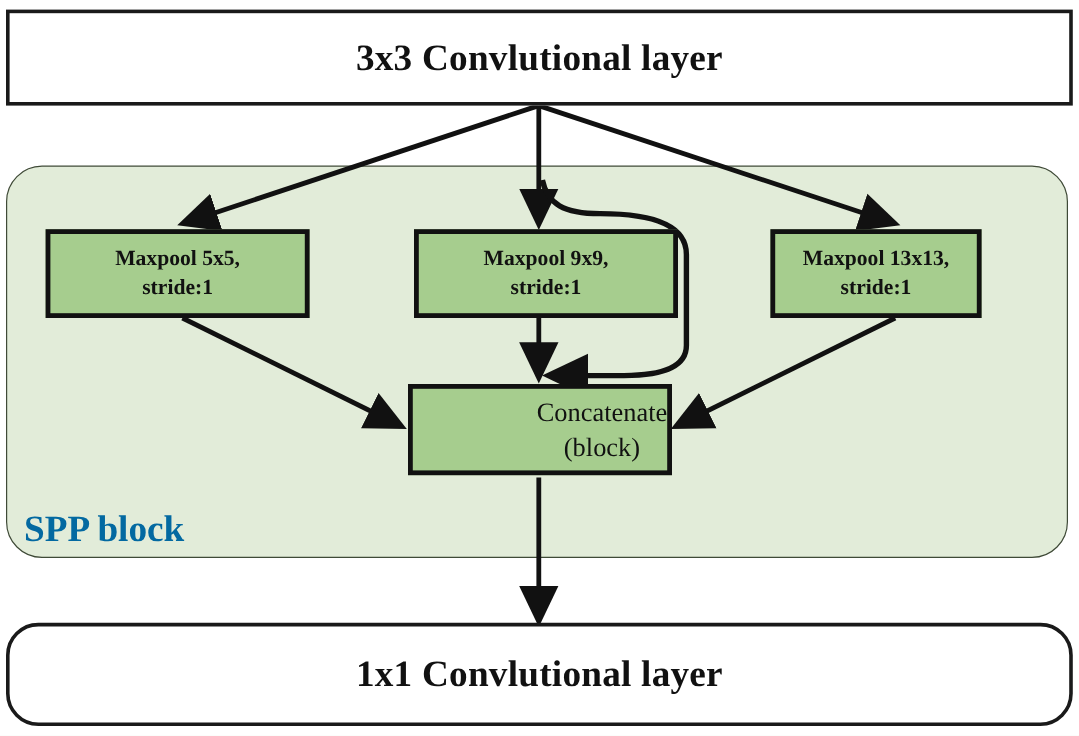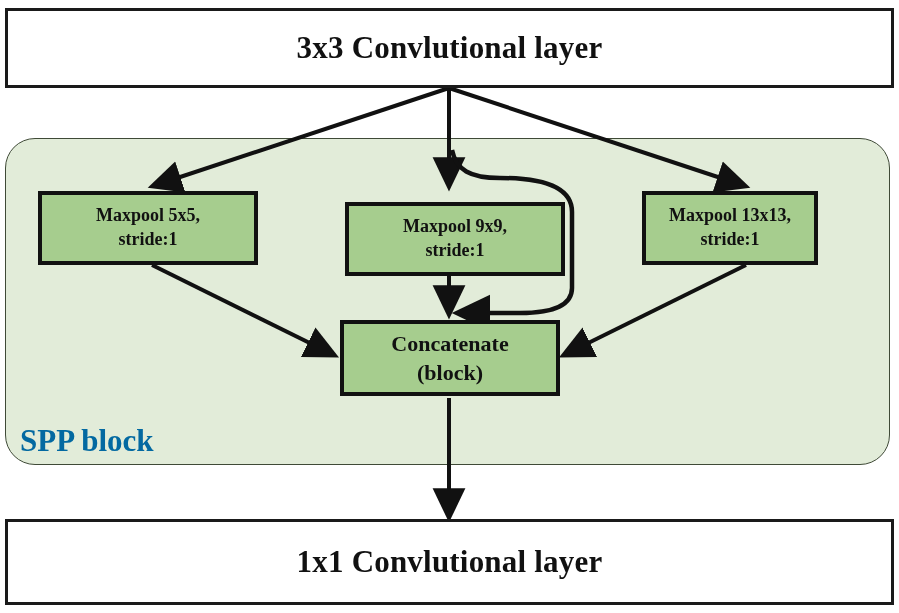--- a/index.html
+++ b/index.html
@@ -42,22 +42,23 @@
   .green-box {
     background: #a6cd8e;
     border: 4px solid #111111;
     font-size: 18px;
     font-weight: bold;
     line-height: 1.32;
   }
   .green-box .line2 { font-weight: bold; }
 
   #box-concatenate {
-    font-weight: bold;
+    font-weight: normal;
     font-size: 22px;
+    justify-content: flex-end;
   }
 
   
   #spp-block {
     position: absolute;
     left: 5px;
     top: 138px;
     width: 885px;
     height: 327px;
     box-sizing: border-box;
@@ -136,21 +137,21 @@
     <span>3x3 Convlutional layer</span>
   </div>
 
   <div class="node green-box" id="box-maxpool-5" style="left:38px; top:191px; width:220px; height:74px;">
     <span>
       <span class="nl">Maxpool 5x5,</span>
       <span class="nl line2">stride:1</span>
     </span>
   </div>
 
-  <div class="node green-box" id="box-maxpool-9" style="left:345px; top:202px; width:220px; height:74px;">
+  <div class="node green-box" id="box-maxpool-9" style="left:345px; top:191px; width:220px; height:74px;">
     <span>
       <span class="nl">Maxpool 9x9,</span>
       <span class="nl line2">stride:1</span>
     </span>
   </div>
 
   <div class="node green-box" id="box-maxpool-13" style="left:642px; top:191px; width:176px; height:74px;">
     <span>
       <span class="nl">Maxpool 13x13,</span>
       <span class="nl line2">stride:1</span>
@@ -159,17 +160,17 @@
 
   <div class="node green-box" id="box-concatenate" style="left:340px; top:320px; width:220px; height:76px;">
     <span>
       <span class="nl">Concatenate</span>
       <span class="nl">(block)</span>
     </span>
   </div>
 
   <div id="spp-block-label">SPP block</div>
 
-  <div class="node conv-layer" id="box-conv-bottom" style="left:5px; top:519px; width:889px; height:86px;">
+  <div class="node conv-layer" id="box-conv-bottom" style="left:5px; top:519px; width:889px; height:86px;border-radius:27px;">
     <span>1x1 Convlutional layer</span>
   </div>
 
 </div>
 
 </body></html>

